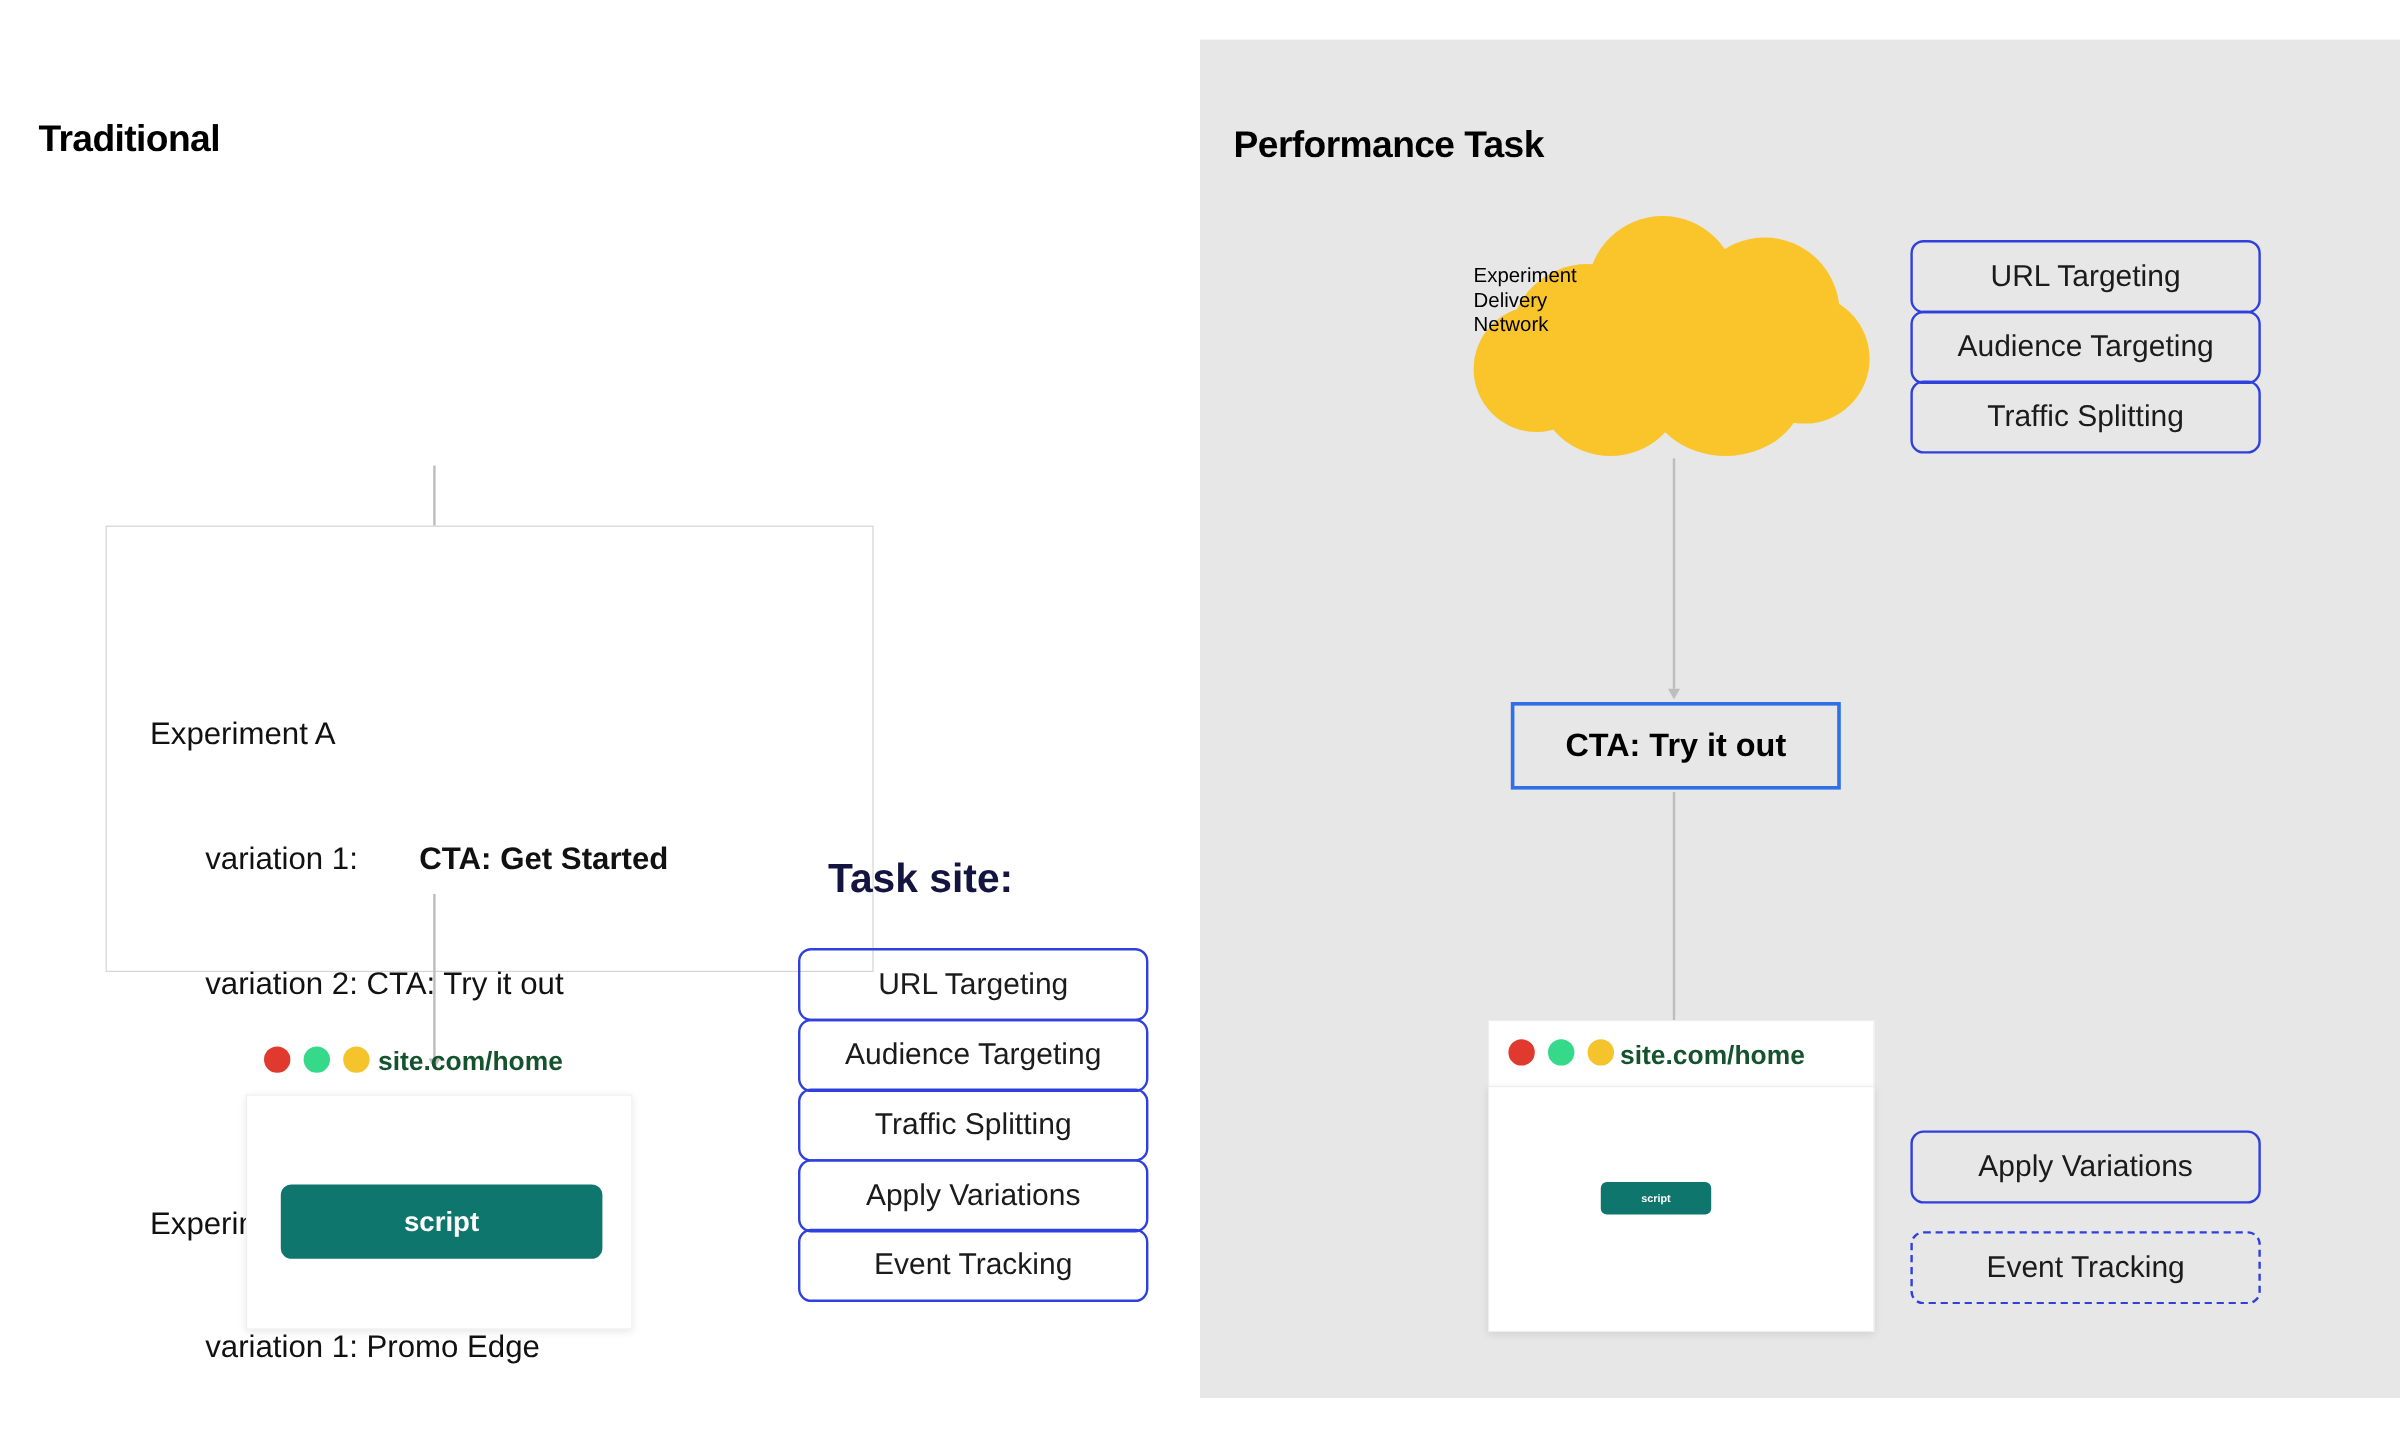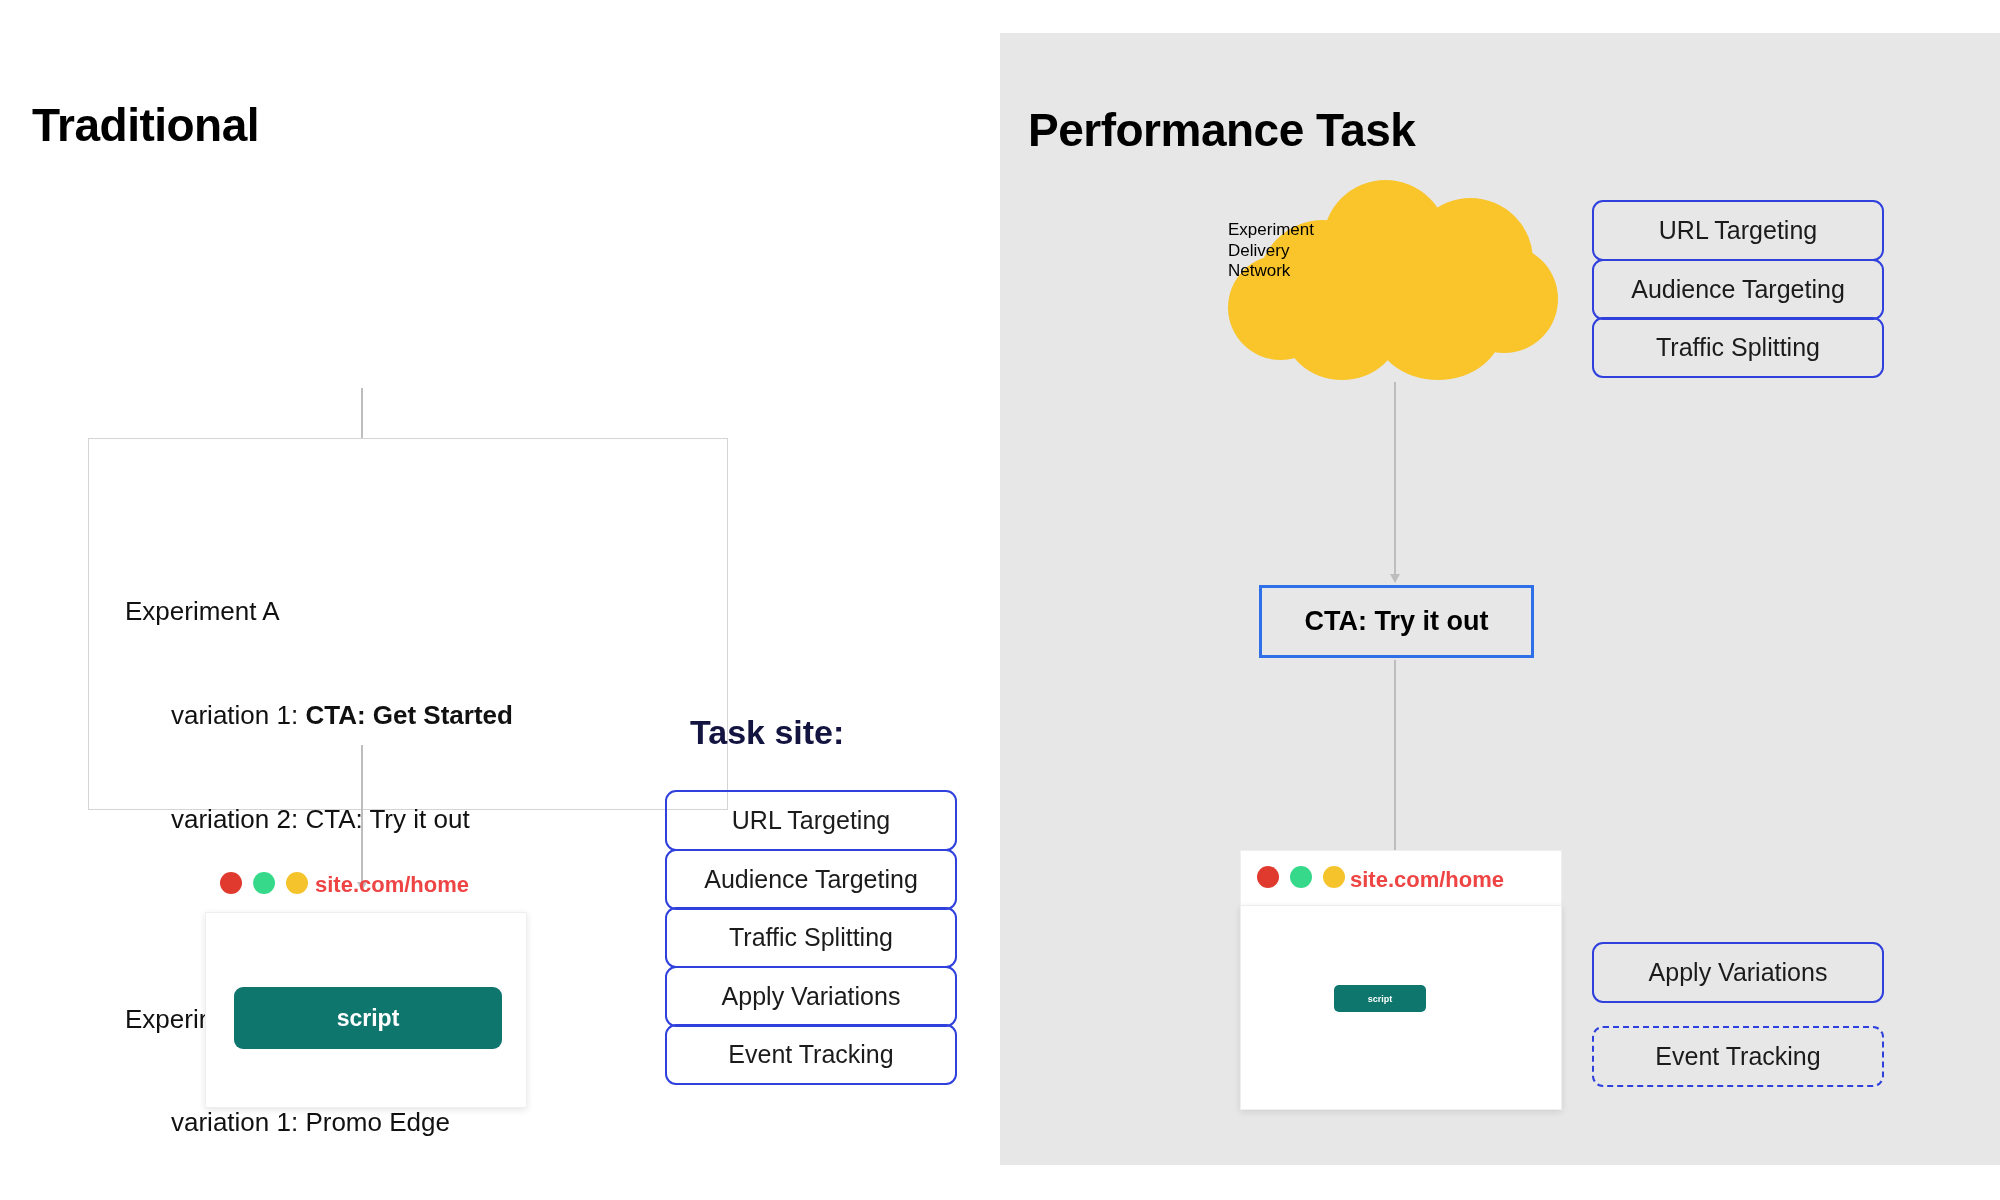--- a/index.html
+++ b/index.html
@@ -15,21 +15,21 @@
   .edge-panel {
     position: absolute;
     left: 1000px; top: 33px;
     width: 1000px; height: 1132px;
     background: #e7e7e7;
   }
 
   
   .section-title {
     position: absolute;
-    font-size: 46px;
+    font-size: 31px;
     font-weight: bold;
     color: #000000;
     letter-spacing: -0.5px;
     white-space: nowrap;
   }
   #title-traditional { left: 32px; top: 98px; }
   #title-edge { left: 1028px; top: 103px; }
 
   
   .cloud { position: absolute; }
@@ -62,33 +62,33 @@
   #experiment-text {
     position: absolute;
     left: 36px; top: 86px;
     font-size: 26px;
     line-height: 1.33;
     color: #111;
     white-space: pre;
   }
   .exp-line { display: block; }
   .exp-indent { padding-left: 46px; }
-  .exp-bold { font-weight: bold; }
+  .exp-bold { font-weight: bold; margin-left: 44px; }
   .exp-gap { display: block; height: 27px; }
 
   
   .browser { position: absolute; }
   .browser .dots { position: absolute; display: flex; gap: 11px; align-items: center; }
   .dot { width: 22px; height: 22px; border-radius: 50%; }
   .dot.red { background: #e03a2f; }
   .dot.green { background: #36d98a; }
   .dot.yellow { background: #f5c32c; }
   .browser .url {
     position: absolute;
-    font-size: 22px; font-weight: bold; color: #ef4444; white-space: nowrap;
+    font-size: 22px; font-weight: bold; color: #14532d; white-space: nowrap;
   }
   .browser .viewport {
     position: absolute;
     background: #ffffff;
     border: 1px solid #efefef;
     box-shadow: 0 2px 7px rgba(0,0,0,0.10);
   }
   .script-btn {
     position: absolute;
     background: #0f766e;

